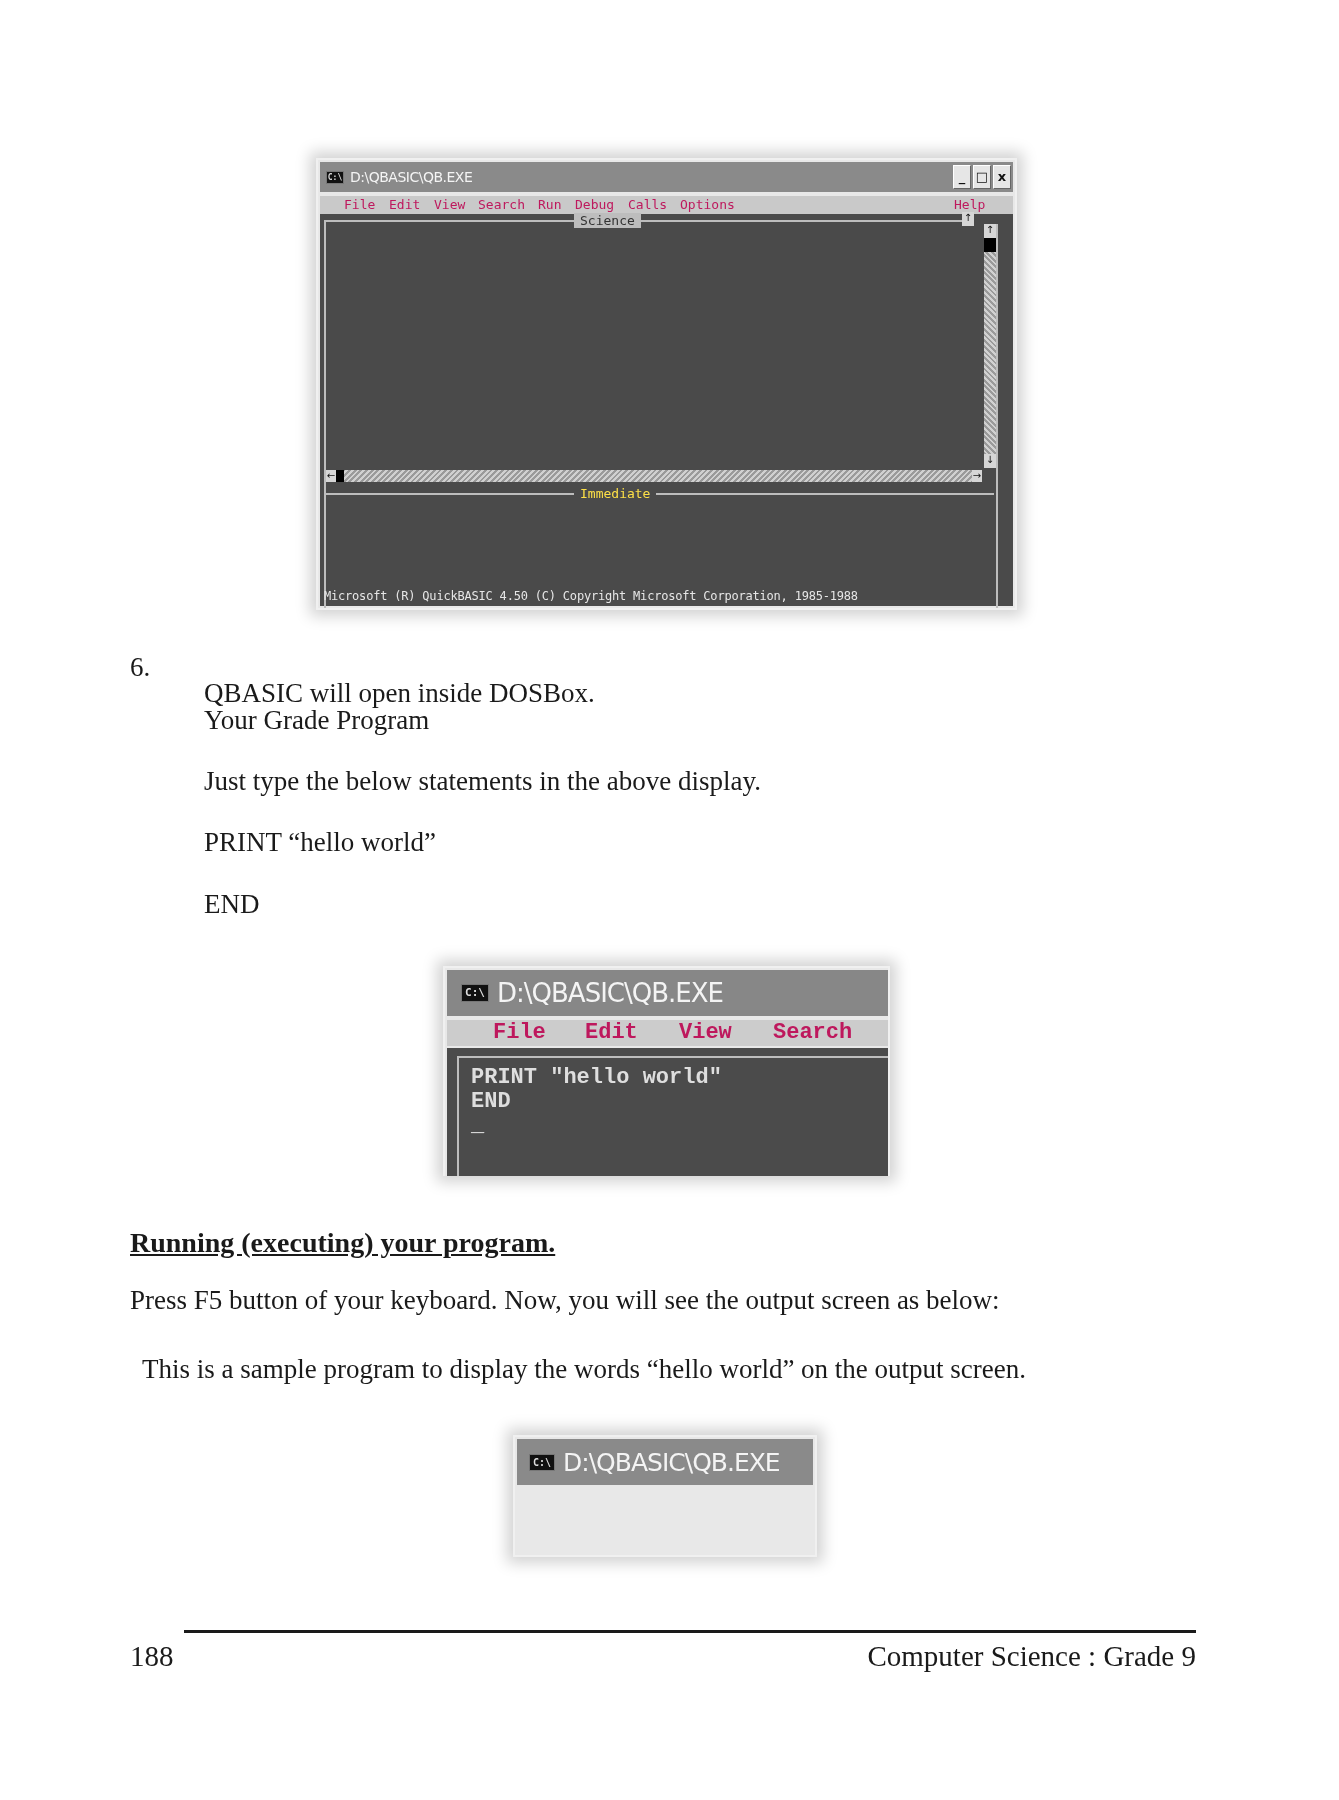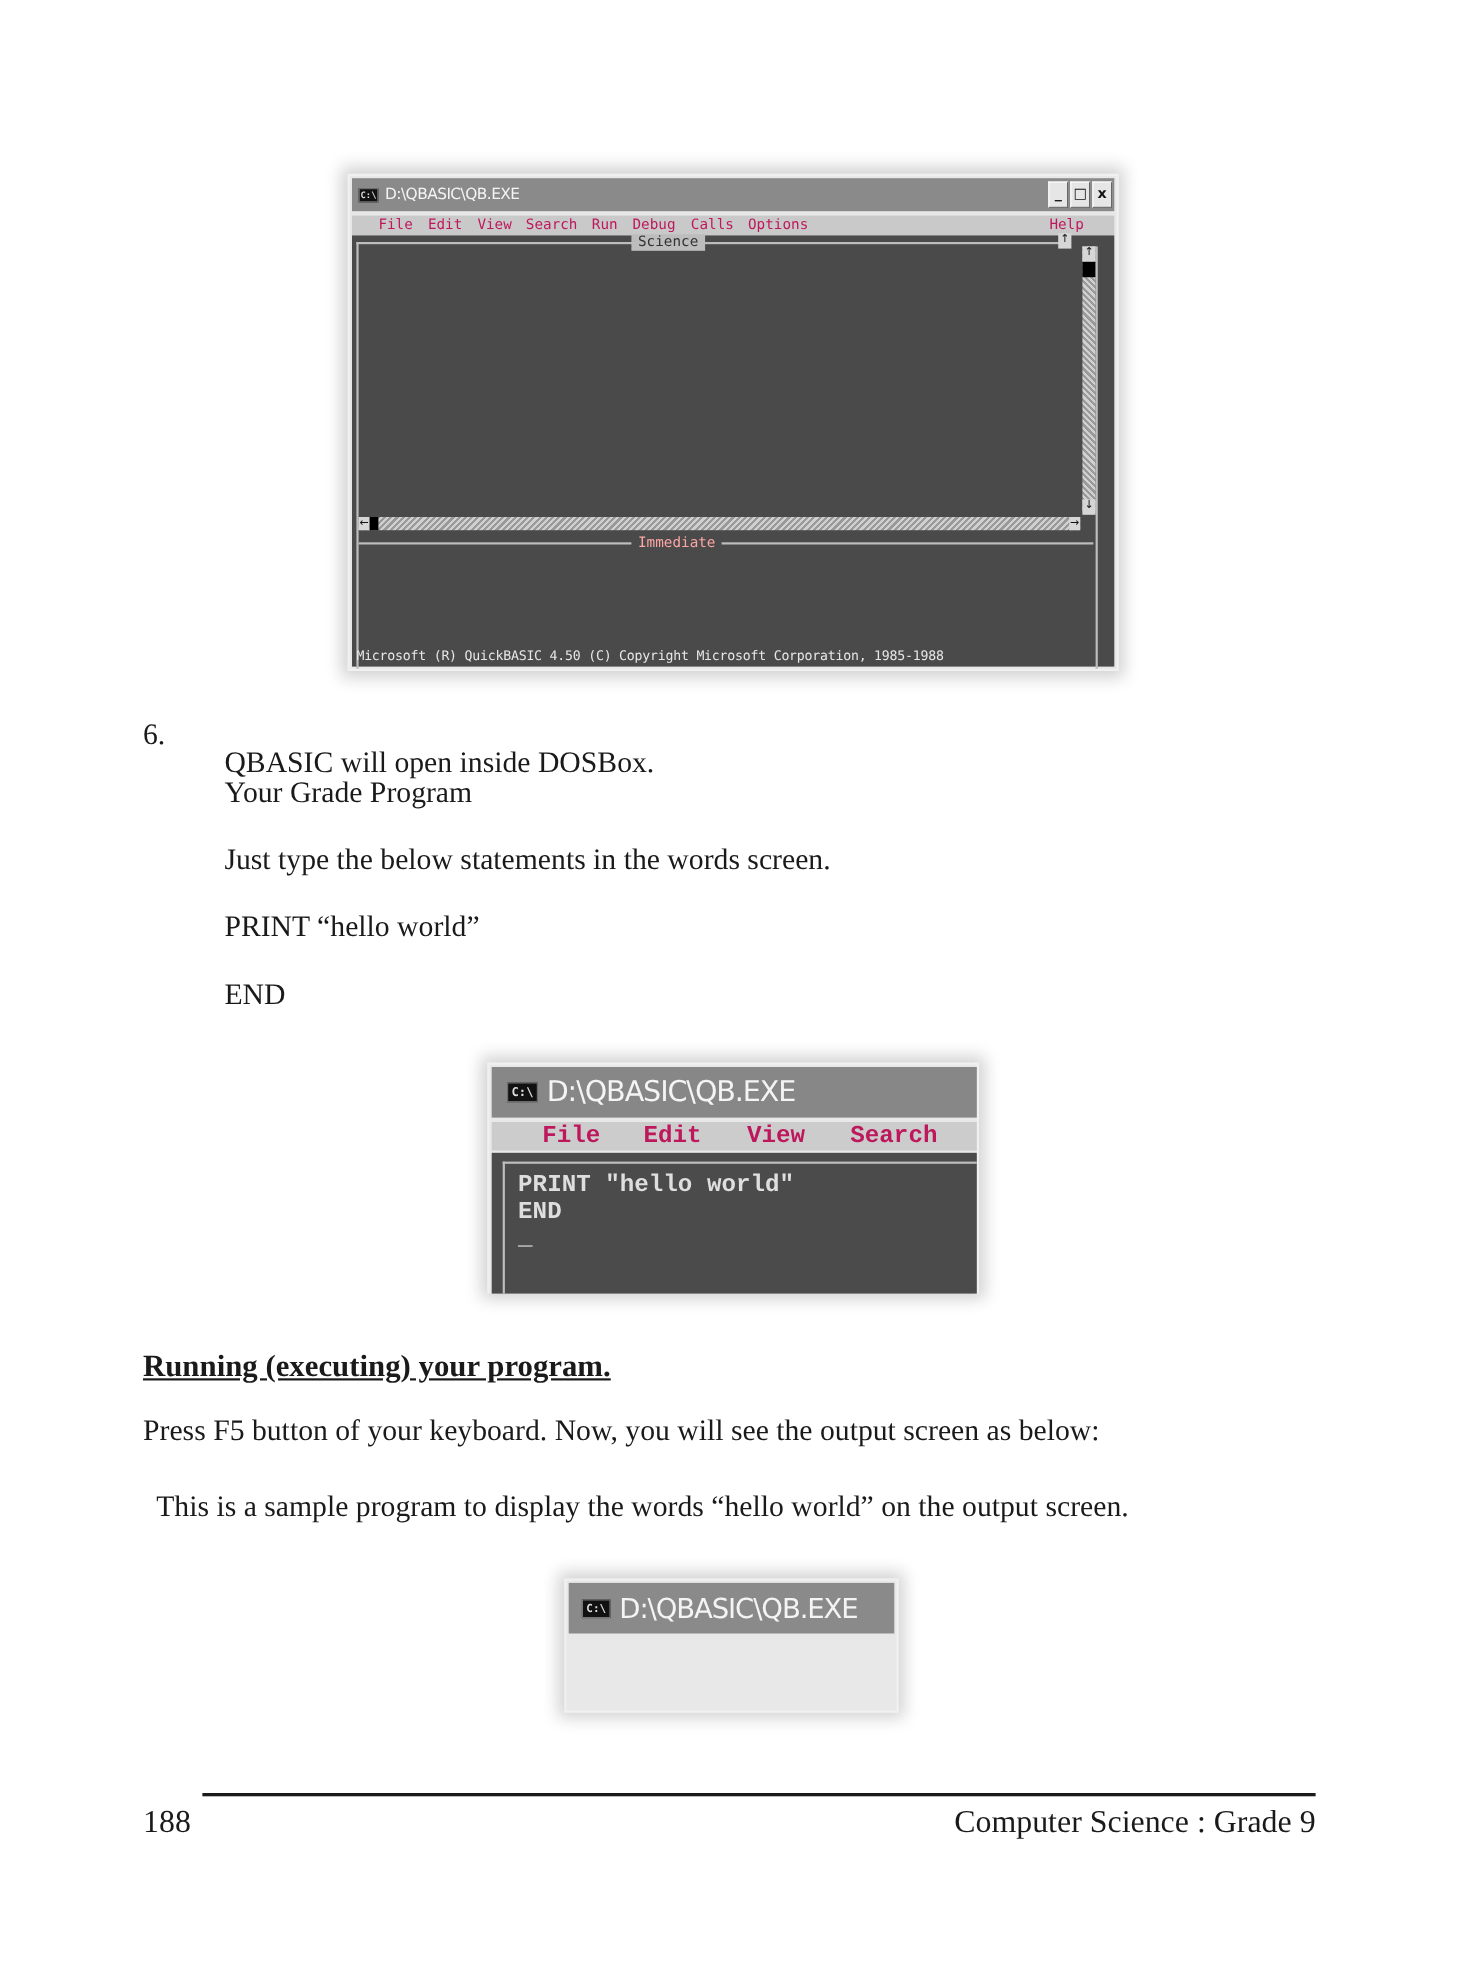--- a/index.html
+++ b/index.html
@@ -18,21 +18,21 @@
   #shot1 .cmd-icon { font-size: 8px; width: 16px; height: 11px; line-height: 11px; text-align: center; margin-left: 6px; }
   #shot1 .title-text { font-family: "DejaVu Sans", sans-serif; color: #f4f4f4; font-size: 14px; margin-left: 6px; letter-spacing: -0.5px; }
   .winbtns { position: absolute; right: 2px; top: 3px; display: flex; gap: 2px; }
   .winbtn { width: 16px; height: 22px; background: #e6e6e6; border: 1px solid #fff; border-right-color: #666; border-bottom-color: #666;
         font-family: "DejaVu Sans", sans-serif; font-size: 13px; font-weight: bold; color: #111; text-align: center; line-height: 22px; }
   #shot1 .menubar { position: absolute; left: 2px; top: 36px; right: 2px; height: 18px; background: #c9c9c9; }
   .menu-item { position: absolute; top: 0; font-size: 13px; color: #be185d; line-height: 18px; white-space: pre; }
   #shot1 .screen { position: absolute; left: 2px; top: 54px; right: 2px; bottom: 2px; background: #4a4a4a; }
   .frame-line { position: absolute; background: #bdbdbd; }
   .frame-label { position: absolute; background: #bdbdbd; color: #333; font-size: 13px; line-height: 15px; padding: 0 6px; white-space: pre; }
-  .frame-label.dark { background: #4a4a4a; color: #fca5a5; }
+  .frame-label.dark { background: #4a4a4a; color: #fde047; }
   .hscroll { position: absolute; background: repeating-linear-gradient(135deg, #9a9a9a 0 2px, #d0d0d0 2px 4px); }
   .vscroll { position: absolute; background: repeating-linear-gradient(45deg, #9a9a9a 0 2px, #d0d0d0 2px 4px); }
   .arrow-btn { position: absolute; background: #d6d6d6; color: #111; font-size: 10px; line-height: 12px; text-align: center; font-family: "DejaVu Sans", sans-serif; }
   .thumb { position: absolute; background: #000; }
   .status-line { position: absolute; left: 4px; bottom: 3px; color: #e6e6e6; font-size: 12px; white-space: pre; letter-spacing: -0.2px; }
 
   
   .t { position: absolute; font-size: 27px; line-height: 32px; white-space: nowrap; }
   .h { position: absolute; font-size: 28px; line-height: 34px; font-weight: bold; white-space: nowrap; text-decoration: underline; }
 
@@ -103,21 +103,21 @@
 
     <div class="frame-line" style="left:6px; top:279px; width:668px; height:2px;"></div>
     <span class="frame-label dark" style="left:254px; top:272px;">Immediate</span>
     <span class="status-line">Microsoft (R) QuickBASIC 4.50 (C) Copyright Microsoft Corporation, 1985-1988</span>
   </div>
 </div>
 
 <div class="t" style="left:130px; top:651px;">6.</div>
 <div class="t" style="left:204px; top:677px;">QBASIC will open inside DOSBox.</div>
 <div class="t" style="left:204px; top:704px;">Your Grade Program</div>
-<div class="t" style="left:204px; top:765px;">Just type the below statements in the words screen.</div>
+<div class="t" style="left:204px; top:765px;">Just type the below statements in the above display.</div>
 <div class="t" style="left:204px; top:826px;">PRINT “hello world”</div>
 <div class="t" style="left:204px; top:888px;">END</div>
 
 <div id="shot2" class="shot">
   <div class="titlebar">
     <span class="cmd-icon">C:\</span>
     <span class="title-text">D:\QBASIC\QB.EXE</span>
   </div>
   <div class="menubar">
     <span class="menu-item" style="left:46px">File</span>

